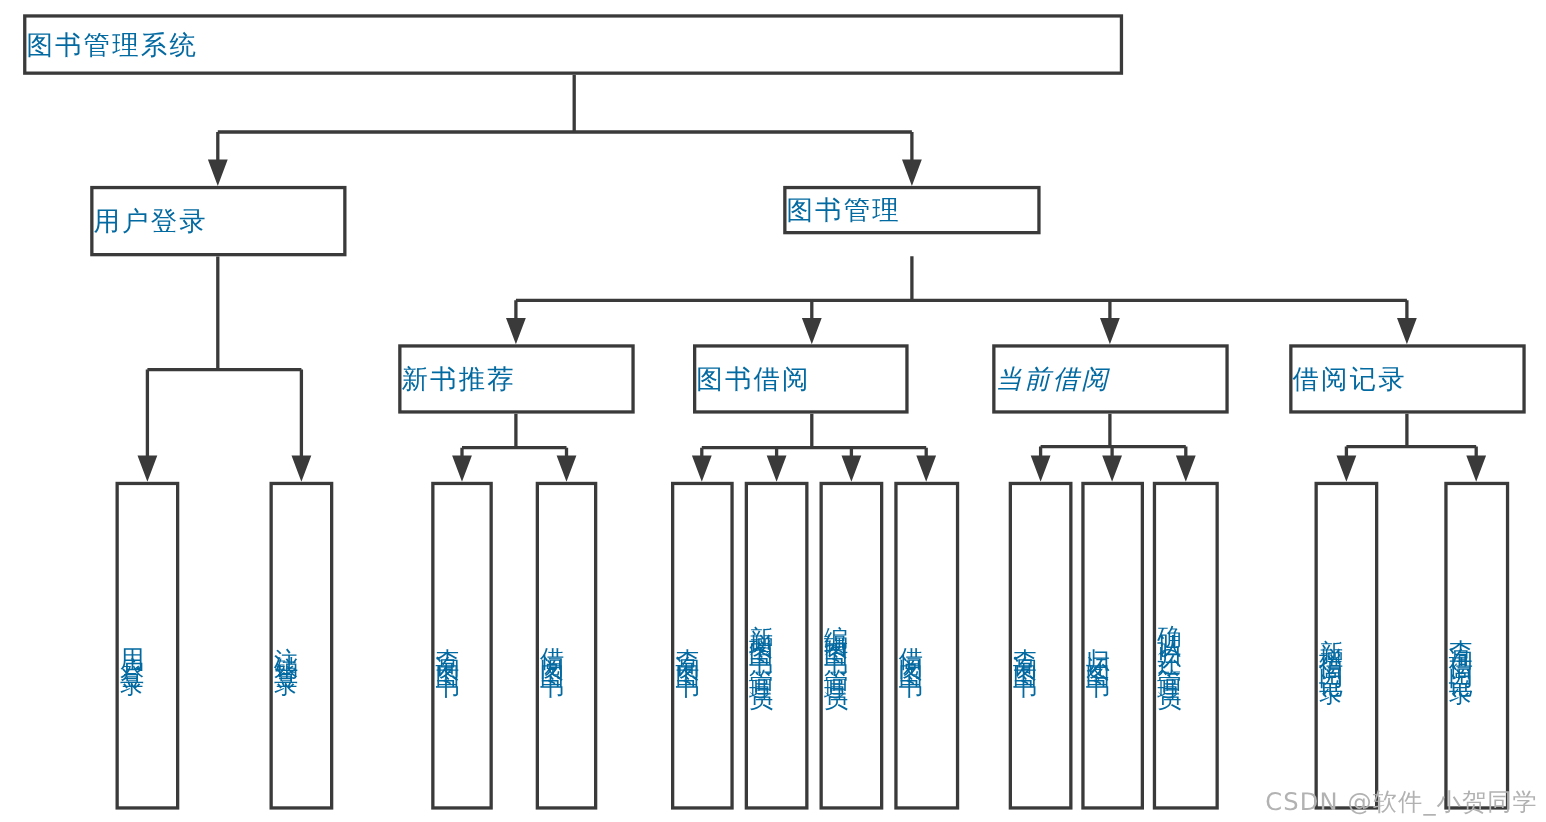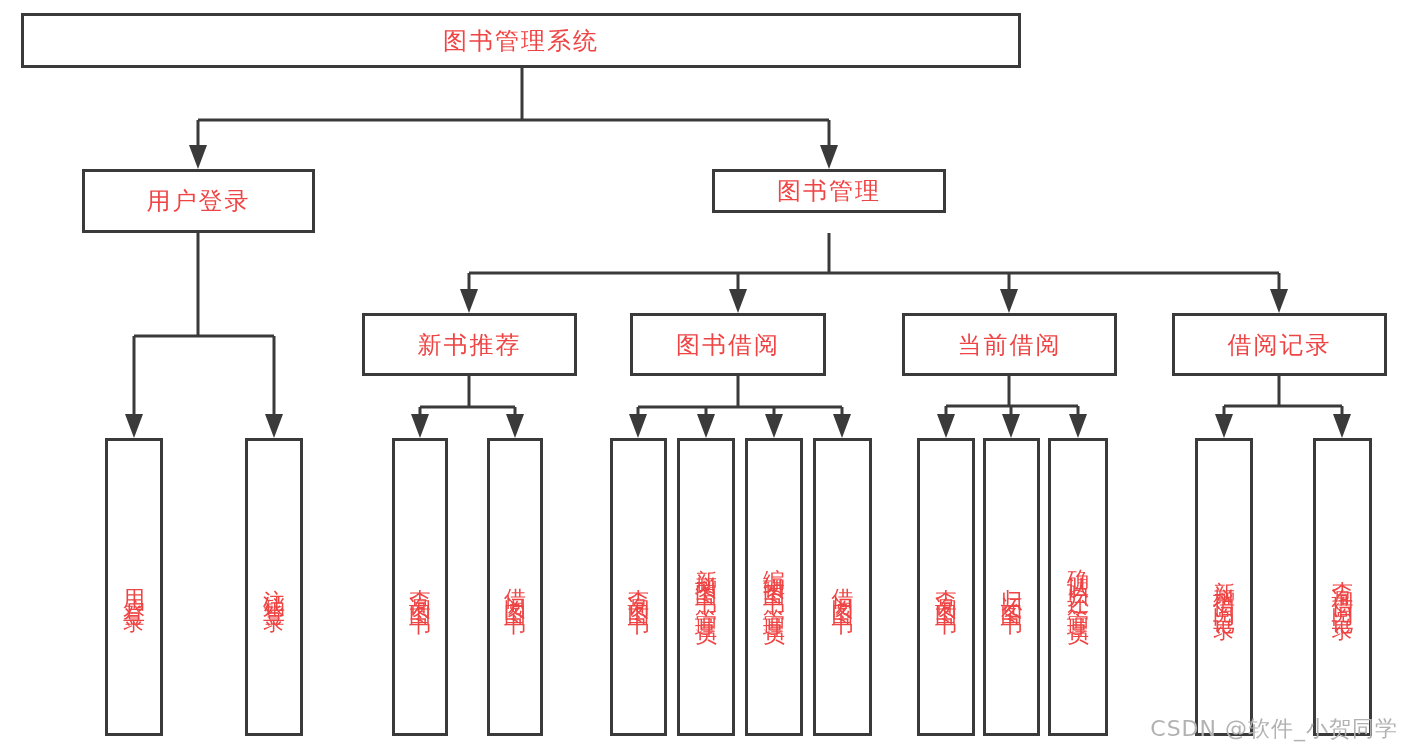--- a/index.html
+++ b/index.html
@@ -9,22 +9,22 @@
     background:#ffffff;
     font-family:"DejaVu Sans","Liberation Sans",sans-serif;
     overflow:hidden;
   }
   #connectors{position:absolute;left:0;top:0;width:1405px;height:747px;}
   .box{
     position:absolute;
     box-sizing:border-box;
     border:3px solid #3a3a3a;
     background:#ffffff;
-    display:flex;align-items:center;justify-content:center;
-    color:#ef4444;
+    display:flex;align-items:center;
+    color:#0369a1;
     z-index:2;
   }
   .hlabel{font-size:24px;letter-spacing:2px;white-space:nowrap;}
   .leaf .vlabel{
     writing-mode:vertical-rl;
     text-orientation:mixed;
     font-size:22px;
     letter-spacing:8px;
     line-height:1;
     white-space:nowrap;
@@ -73,21 +73,21 @@
   <div class="box" style="left:712px;top:169px;width:234px;height:44px;">
     <span class="hlabel">图书管理</span>
   </div>
 
   <div class="box" style="left:362px;top:313px;width:215px;height:63px;">
     <span class="hlabel">新书推荐</span>
   </div>
   <div class="box" style="left:630px;top:313px;width:196px;height:63px;">
     <span class="hlabel">图书借阅</span>
   </div>
-  <div class="box" style="left:902px;top:313px;width:215px;height:63px;">
+  <div class="box" style="left:902px;top:313px;width:215px;height:63px;font-style:italic;">
     <span class="hlabel">当前借阅</span>
   </div>
   <div class="box" style="left:1172px;top:313px;width:215px;height:63px;">
     <span class="hlabel">借阅记录</span>
   </div>
 
   <div class="box leaf" style="left:105px;width:58px;">
     <span class="vlabel">用户登录</span>
   </div>
   <div class="box leaf" style="left:245px;width:58px;">

